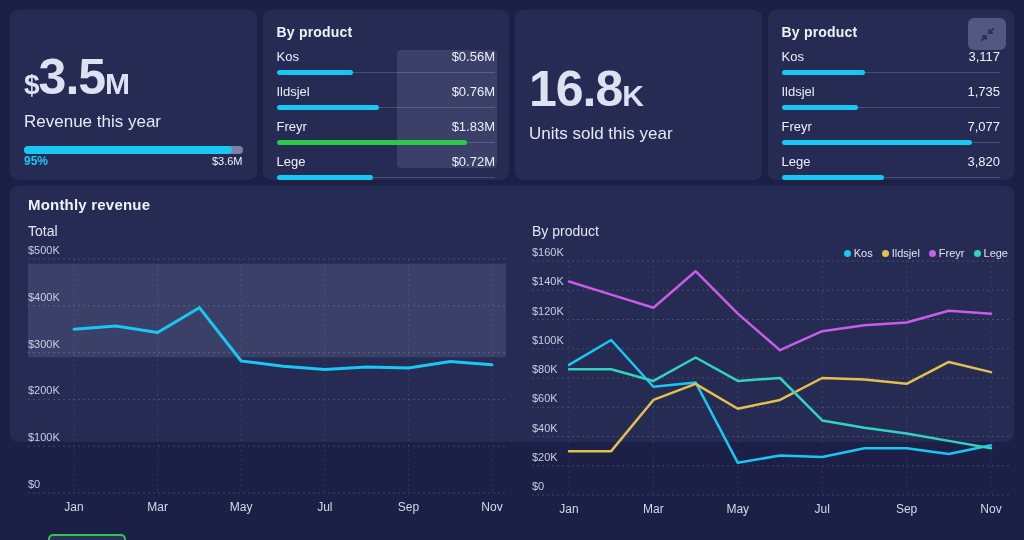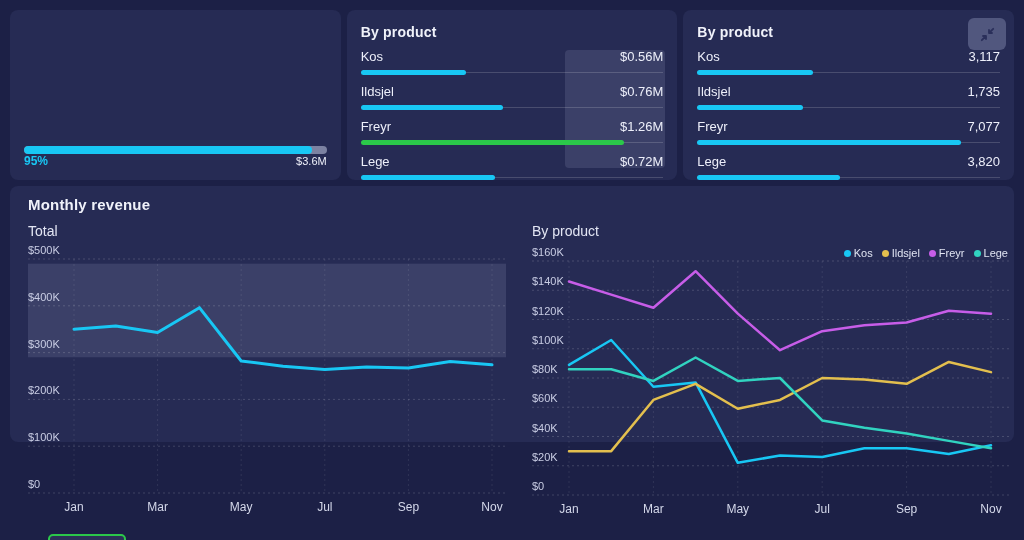--- a/index.html
+++ b/index.html
@@ -40,20 +40,24 @@
   .peek{position:absolute;left:48px;top:534px;width:74px;height:12px;background:#2c3158;border:2px solid var(--green);border-radius:5px;}
 </style>
 </head>
 <body>
 
 <div class="page">
 
   <div class="top-row">
 
     <section class="card kpi">
+      <div class="kpi-center">
+        <div class="big"><span class="cur">$</span><span class="num">3.5</span><span class="unit">M</span></div>
+        <div class="kpi-label">Revenue this year</div>
+      </div>
       <div class="progress-wrap">
         <div class="progress-track">
           <div class="progress-fill" style="width: 95%;"></div>
         </div>
         <div class="progress-meta">
           <span class="pct">95%</span>
           <span class="target">$3.6M</span>
         </div>
       </div>
     </section>
@@ -75,37 +79,43 @@
             <span>Ildsjel</span>
             <span>$0.76M</span>
           </div>
         <div class="ptrack">
             <div class="pbar" style="width: 46.98%; background: rgb(24, 199, 244);"></div>
           </div>
       </div>
       <div class="prow">
         <div class="prow-head">
             <span>Freyr</span>
-            <span>$1.26M</span>
+            <span>$1.83M</span>
           </div>
         <div class="ptrack">
             <div class="pbar" style="width: 87%; background: rgb(43, 200, 74);"></div>
           </div>
       </div>
       <div class="prow">
         <div class="prow-head">
             <span>Lege</span>
             <span>$0.72M</span>
           </div>
         <div class="ptrack">
             <div class="pbar" style="width: 44.37%; background: rgb(24, 199, 244);"></div>
           </div>
       </div>
     </section>
 
+    <section class="card kpi">
+      <div class="kpi-center lower">
+        <div class="big"><span class="num">16.8</span><span class="unit">K</span></div>
+        <div class="kpi-label">Units sold this year</div>
+      </div>
+    </section>
 
     <section class="card list-card">
       <h3>By product</h3>
       <button class="expand-btn">
         <svg width="15" height="15" viewBox="0 0 15 15">
           <g stroke="#2a2f5a" stroke-width="1.8" stroke-linecap="round" fill="none">
             <path d="M13.2 1.8 L9 6 M9 6 L9 3 M9 6 L12 6"></path>
             <path d="M1.8 13.2 L6 9 M6 9 L6 12 M6 9 L3 9"></path>
           </g>
         </svg>

